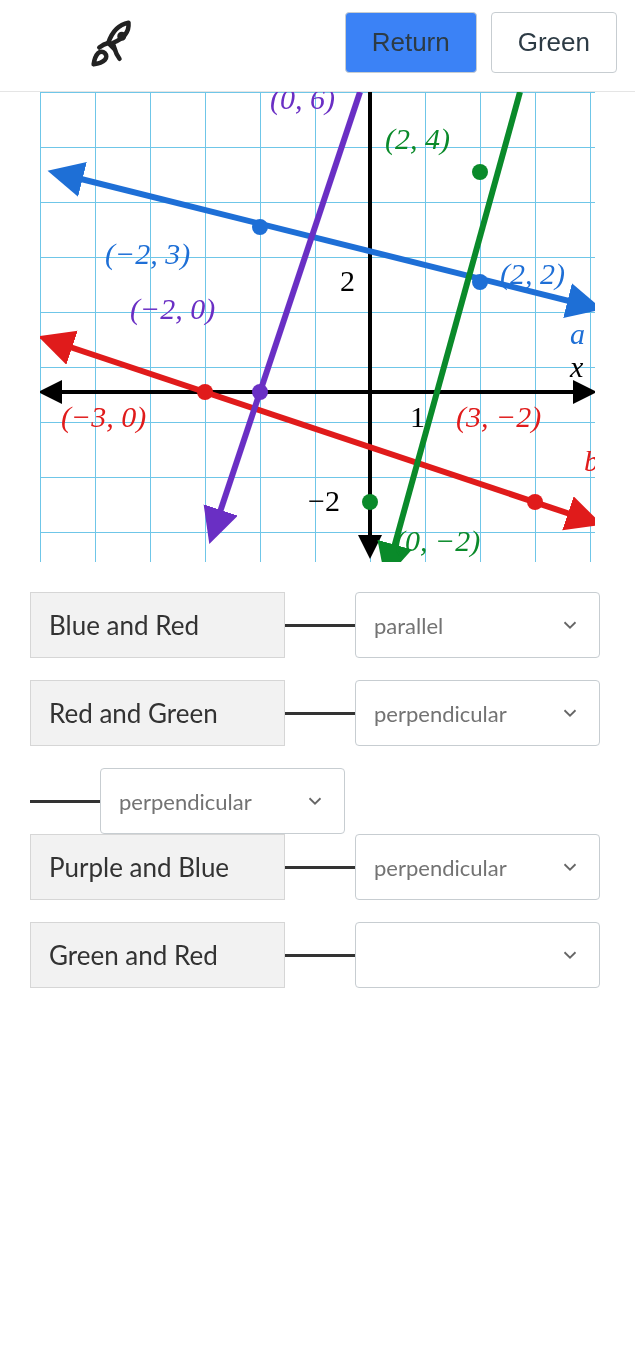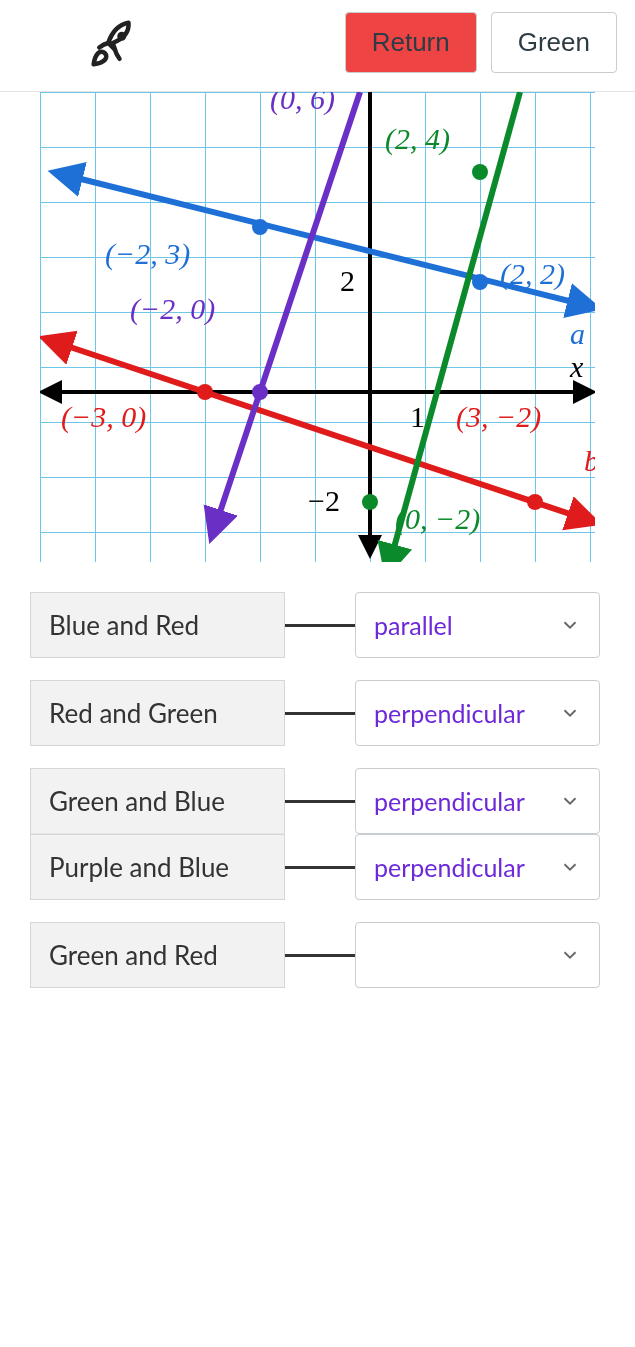--- a/index.html
+++ b/index.html
@@ -24,21 +24,21 @@
   .btn {
     border: 1px solid #c7cdd1;
     border-radius: 4px;
     padding: 14px 26px;
     font-size: 26px;
     color: #2d3b45;
     background: #fff;
     cursor: pointer;
   }
   .btn.return {
-    background: #ef4444;
+    background: #3b82f6;
   }
   .graph-wrap {
     padding: 0 40px 10px 40px;
   }
   .graph {
     position: relative;
     width: 555px;
     height: 470px;
     background-image:
       repeating-linear-gradient(to right, #6fc6e8 0, #6fc6e8 1px, transparent 1px, transparent 55px),
@@ -92,22 +92,22 @@
     width: 100%;
     background: #333;
   }
   .select {
     width: 245px;
     border: 1px solid #c7cdd1;
     border-radius: 4px;
     display: flex;
     align-items: center;
     padding: 0 18px;
-    font-size: 25px;
-    color: #6d28d9;
+    font-size: 22px;
+    color: #737373;
     justify-content: space-between;
     background: #fff;
     cursor: pointer;
     min-height: 66px;
     align-self: center;
     overflow: hidden;
   }
   .select .val {
     white-space: nowrap;
     overflow: hidden;
@@ -193,21 +193,21 @@
       <circle cx="220" cy="300" r="8" fill="#6a2fc4"></circle>
     </svg>
 
     <span class="lbl purple" style="left:230px;top:-10px">(0, 6)</span>
     <span class="lbl green" style="left:345px;top:30px">(2, 4)</span>
     <span class="lbl blue" style="left:65px;top:145px">(−2, 3)</span>
     <span class="lbl blue" style="left:460px;top:165px">(2, 2)</span>
     <span class="lbl purple" style="left:90px;top:200px">(−2, 0)</span>
     <span class="lbl red" style="left:5px;top:308px">(−3, 0)</span>
     <span class="lbl red" style="left:400px;top:308px">(3, −2)</span>
-    <span class="lbl green" style="left:355px;top:410px">(0, −2)</span>
+    <span class="lbl green" style="left:355px;top:432px">(0, −2)</span>
 
     <span class="lbl black" style="left:300px;top:172px;font-style:normal">2</span>
     <span class="lbl black" style="left:370px;top:308px;font-style:normal">1</span>
     <span class="lbl black" style="left:268px;top:392px;font-style:normal">−2</span>
 
     <span class="lbl blue" style="left:530px;top:225px">a</span>
     <span class="lbl black" style="left:530px;top:258px">x</span>
     <span class="lbl red" style="left:528px;top:352px">b</span>
   </div>
 </div>
@@ -230,21 +230,20 @@
     <div class="select">
       <span class="val">perpendicular</span>
       <svg class="chev" viewBox="0 0 24 24">
           <path d="M6 9l6 6 6-6" fill="none" stroke="#666" stroke-width="2"></path>
         </svg>
     </div>
   </div>
 
   <div style="display:flex;flex-direction:column;gap:0">
     <div class="pair">
-      <div class="prompt" style="border-bottom-color:#e5e5e5">Green and Blue</div>
       <div class="connector"></div>
       <div class="select">
         <span class="val">perpendicular</span>
         <svg class="chev" viewBox="0 0 24 24">
             <path d="M6 9l6 6 6-6" fill="none" stroke="#666" stroke-width="2"></path>
           </svg>
       </div>
     </div>
     <div class="pair">
       <div class="prompt">Purple and Blue</div>

